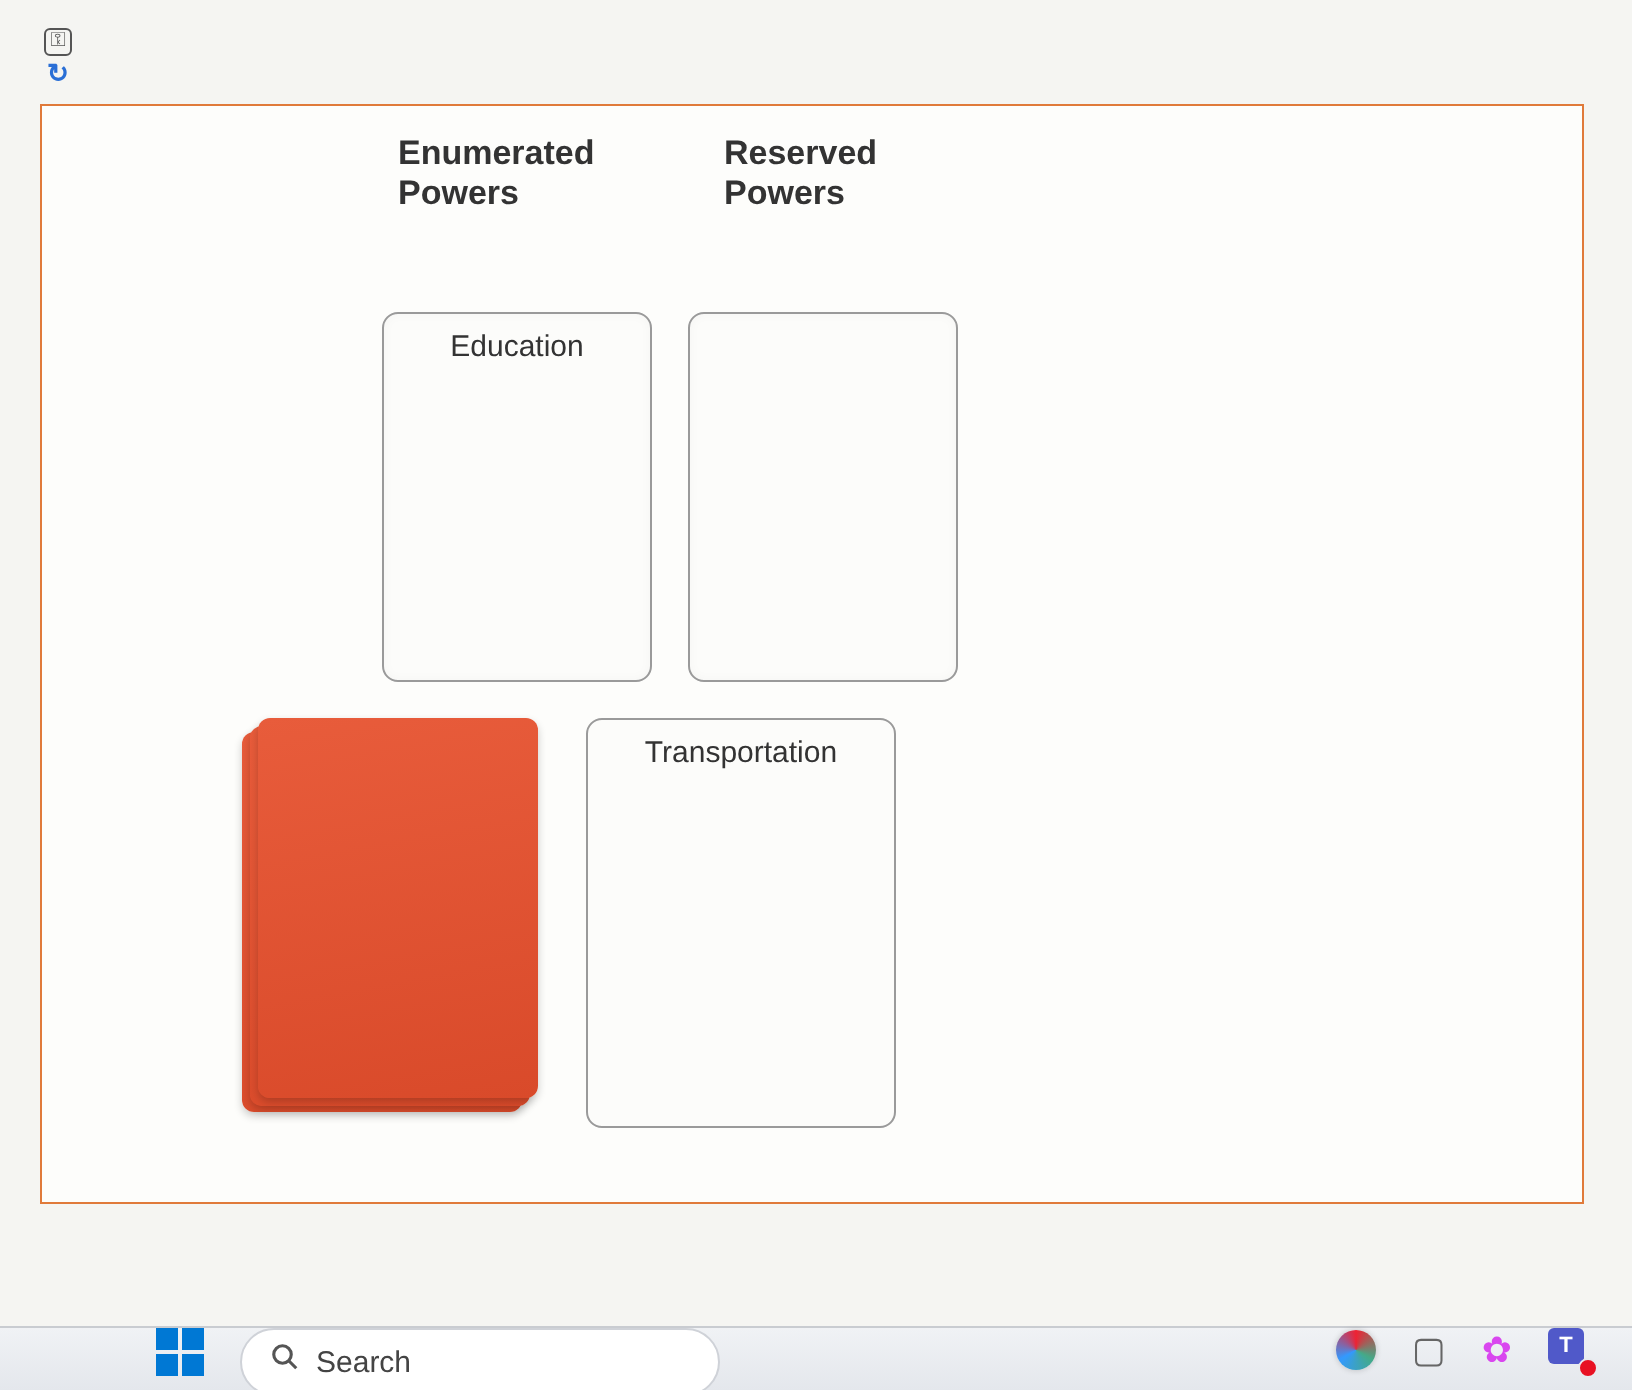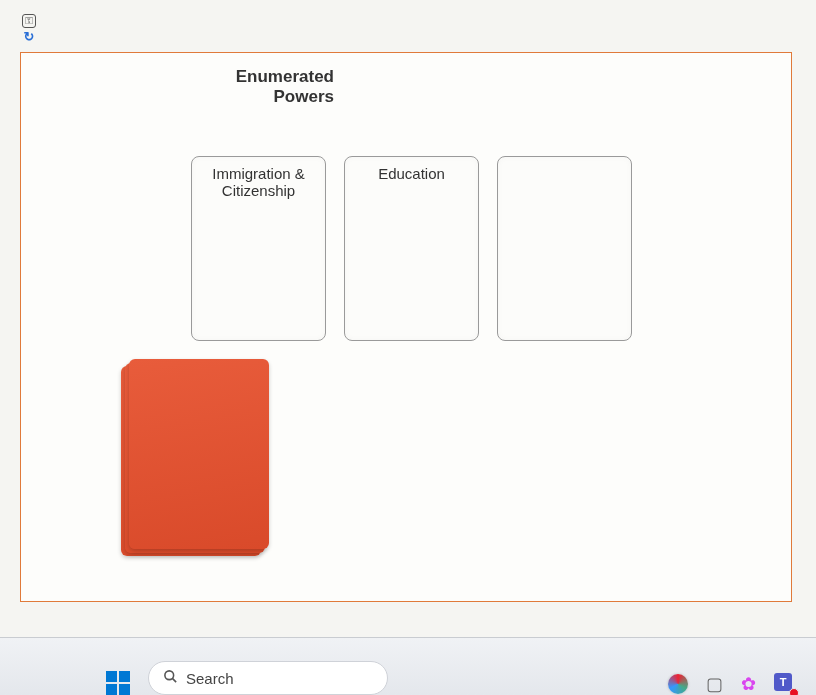--- a/index.html
+++ b/index.html
@@ -54,21 +54,21 @@
       padding: 14px 10px 10px 10px;
       position: relative;
     }
     .headers {
       display: flex;
       gap: 28px;
       margin-left: 168px;
     }
     .col-header {
       width: 135px;
-      text-align: right;
+      text-align: left;
       font-weight: bold;
       color: #333;
       font-size: 17px;
       line-height: 1.2;
     }
     .card-row {
       display: flex;
       gap: 18px;
       margin-left: 160px;
       margin-top: 48px;
@@ -115,26 +115,26 @@
       border-radius: 8px;
       background: #fcfcfa;
       padding: 8px 6px;
       text-align: center;
       font-size: 15px;
       color: #333;
     }
     .taskbar {
       position: absolute;
       left: 0; right: 0; bottom: 0;
-      height: 58px;
+      height: 32px;
       background: linear-gradient(180deg, #f0f2f5 0%, #e4e7ec 100%);
       border-top: 1px solid #c9ccd1;
       display: flex;
-      align-items: flex-end;
-      padding-left: 106px;
+      align-items: flex-start;
+      padding-left: 78px;
       gap: 18px;
     }
     .win-logo {
       width: 24px; height: 24px;
       display: grid;
       grid-template-columns: 1fr 1fr;
       grid-template-rows: 1fr 1fr;
       gap: 2px;
     }
     .win-logo div { background: #0078d4; }
@@ -190,39 +190,40 @@
   <div class="instr-icon">
     <div class="key">⚿</div>
     <div class="refresh">↻</div>
   </div>
 </div>
 
 <div class="activity-frame">
 
   <div class="headers">
     <div class="col-header">Enumerated Powers</div>
+    <div class="col-header">Reserved Powers</div>
   </div>
 
   <div class="card-row">
-    <div class="card">
-      <span>Immigration &amp; Citizenship</span>
-    </div>
     <div class="card">
       <span>Education</span>
     </div>
     <div class="card">
       <span></span>
     </div>
   </div>
 
   <div class="bottom-row">
     <div class="deck">
       <div class="deck-card"></div>
       <div class="deck-card"></div>
       <div class="deck-card"></div>
+    </div>
+    <div class="drawn-card">
+      <span>Transportation</span>
     </div>
   </div>
 
 </div>
 
 <div class="taskbar">
   <div class="win-logo">
     <div></div>
       <div></div>
       <div></div>

